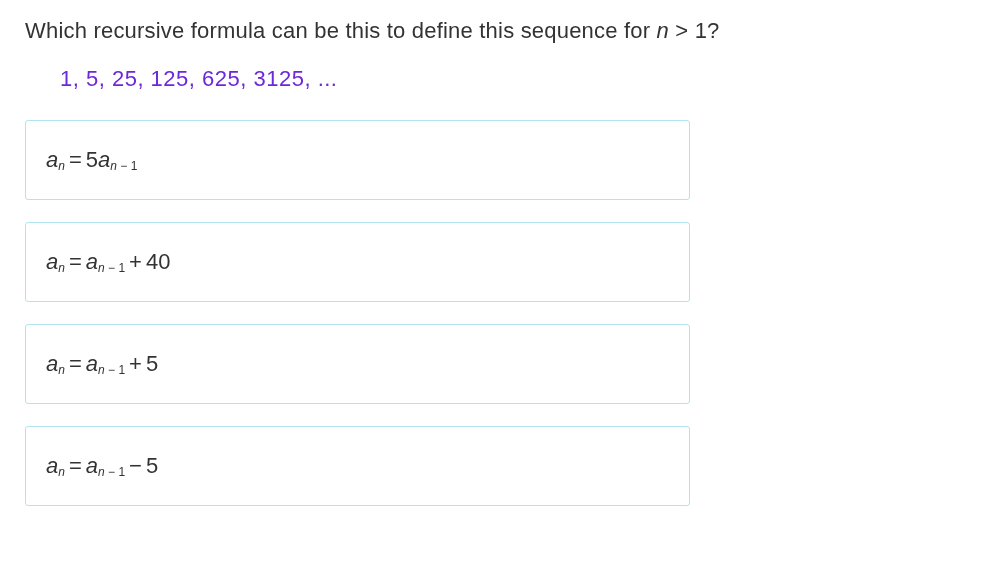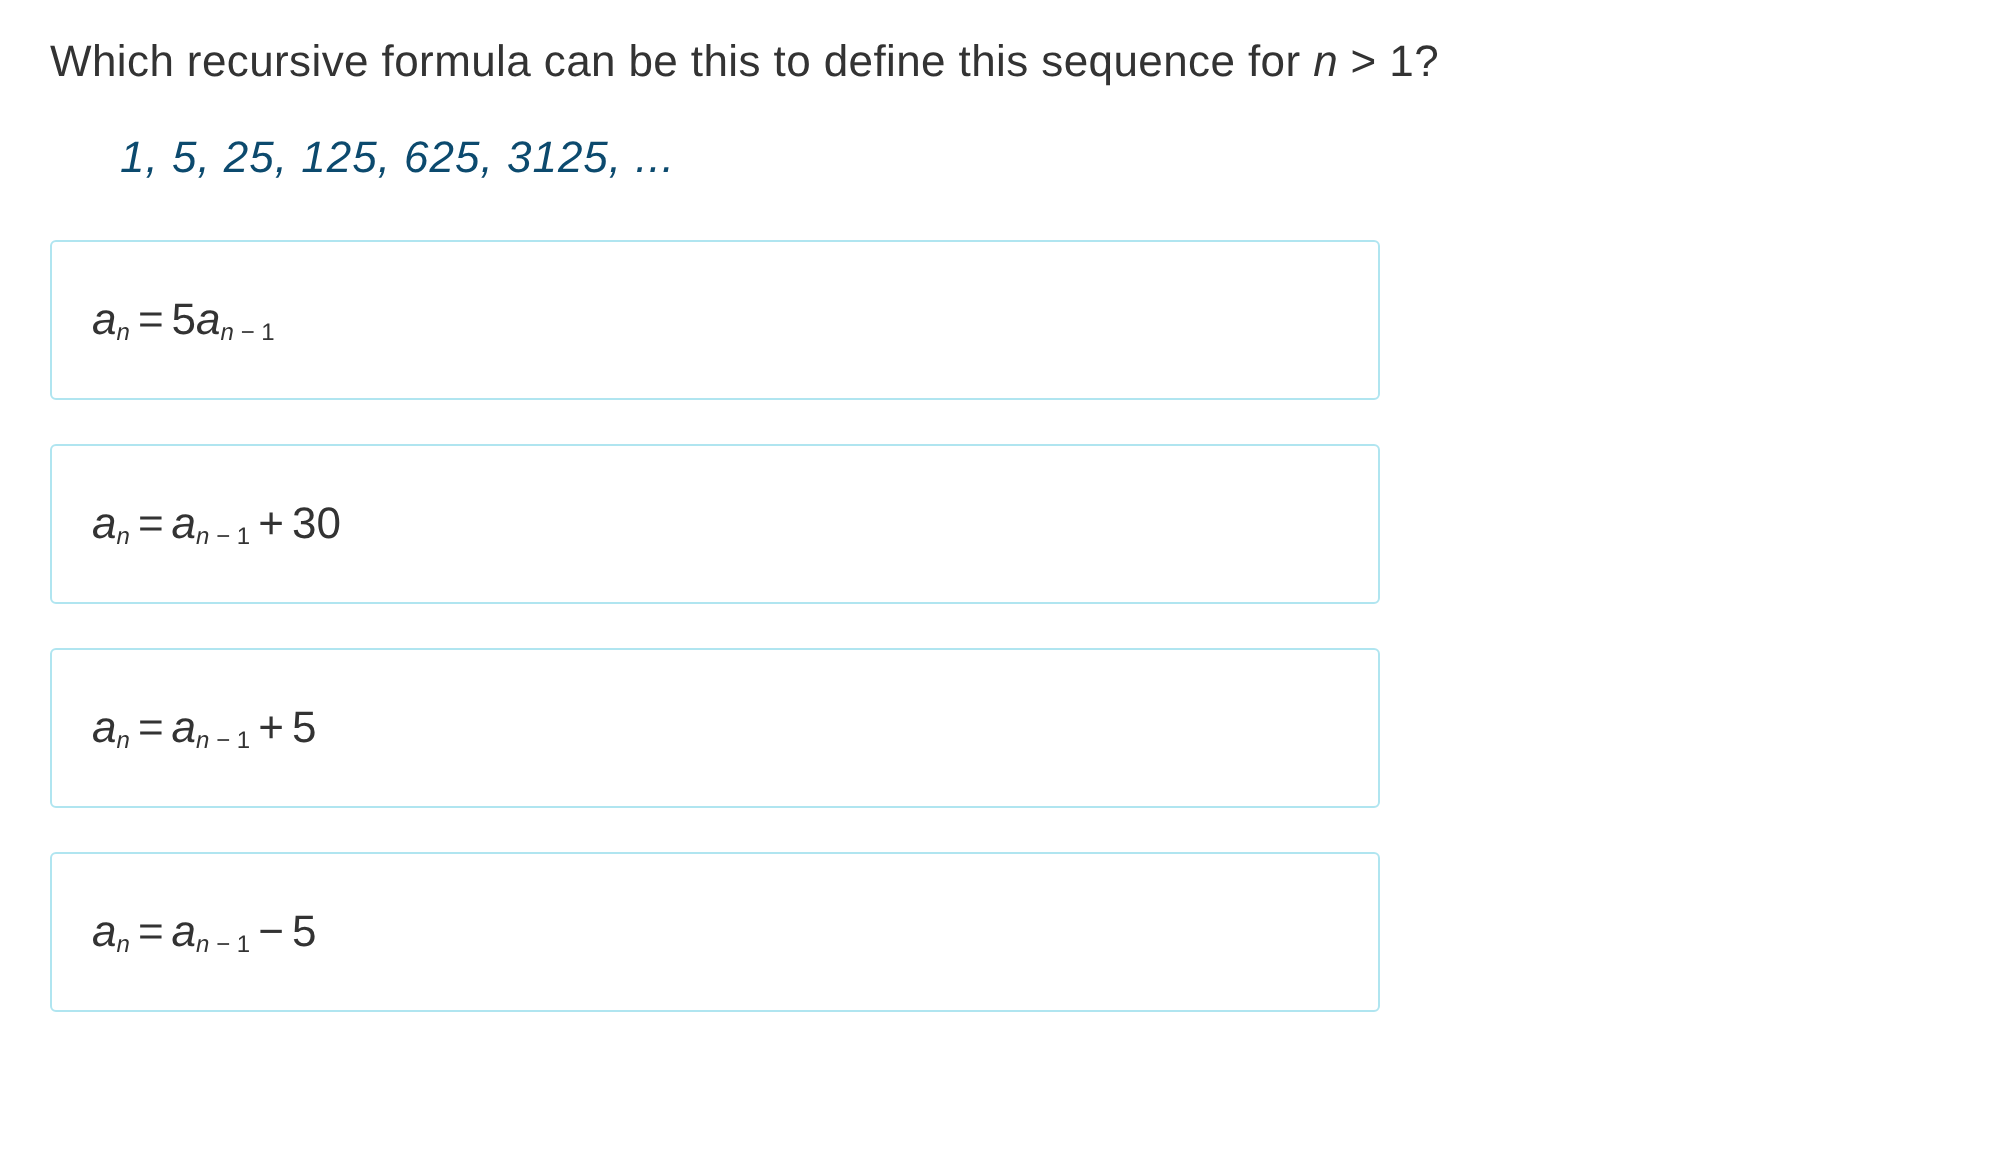--- a/index.html
+++ b/index.html
@@ -18,25 +18,24 @@
       font-size: 22px;
       color: #333;
       margin-bottom: 22px;
       letter-spacing: 0.2px;
     }
     .question .italic {
       font-style: italic;
     }
     .sequence {
       font-size: 22px;
-      color: #0c4a6e;
+      color: #6d28d9;
       margin-left: 35px;
       margin-bottom: 28px;
       letter-spacing: 0.5px;
-      font-style: italic;
     }
     .options {
       display: flex;
       flex-direction: column;
       gap: 22px;
     }
     .option {
       border: 1.5px solid #b0e5f0;
       border-radius: 3px;
       padding: 26px 20px;
@@ -95,21 +94,21 @@
 
   <div class="option">
     <span class="formula">
       <span>a</span>
         <sub>n</sub>
         <span class="op"> = </span>
         <span class="num"></span>
         <span>a</span>
         <sub><span>n</span><span class="subnum"> − 1</span></sub>
         <span class="op"> + </span>
-        <span class="num">30</span>
+        <span class="num">40</span>
     </span>
   </div>
 
   <div class="option">
     <span class="formula">
       <span>a</span>
         <sub>n</sub>
         <span class="op"> = </span>
         <span class="num"></span>
         <span>a</span>

